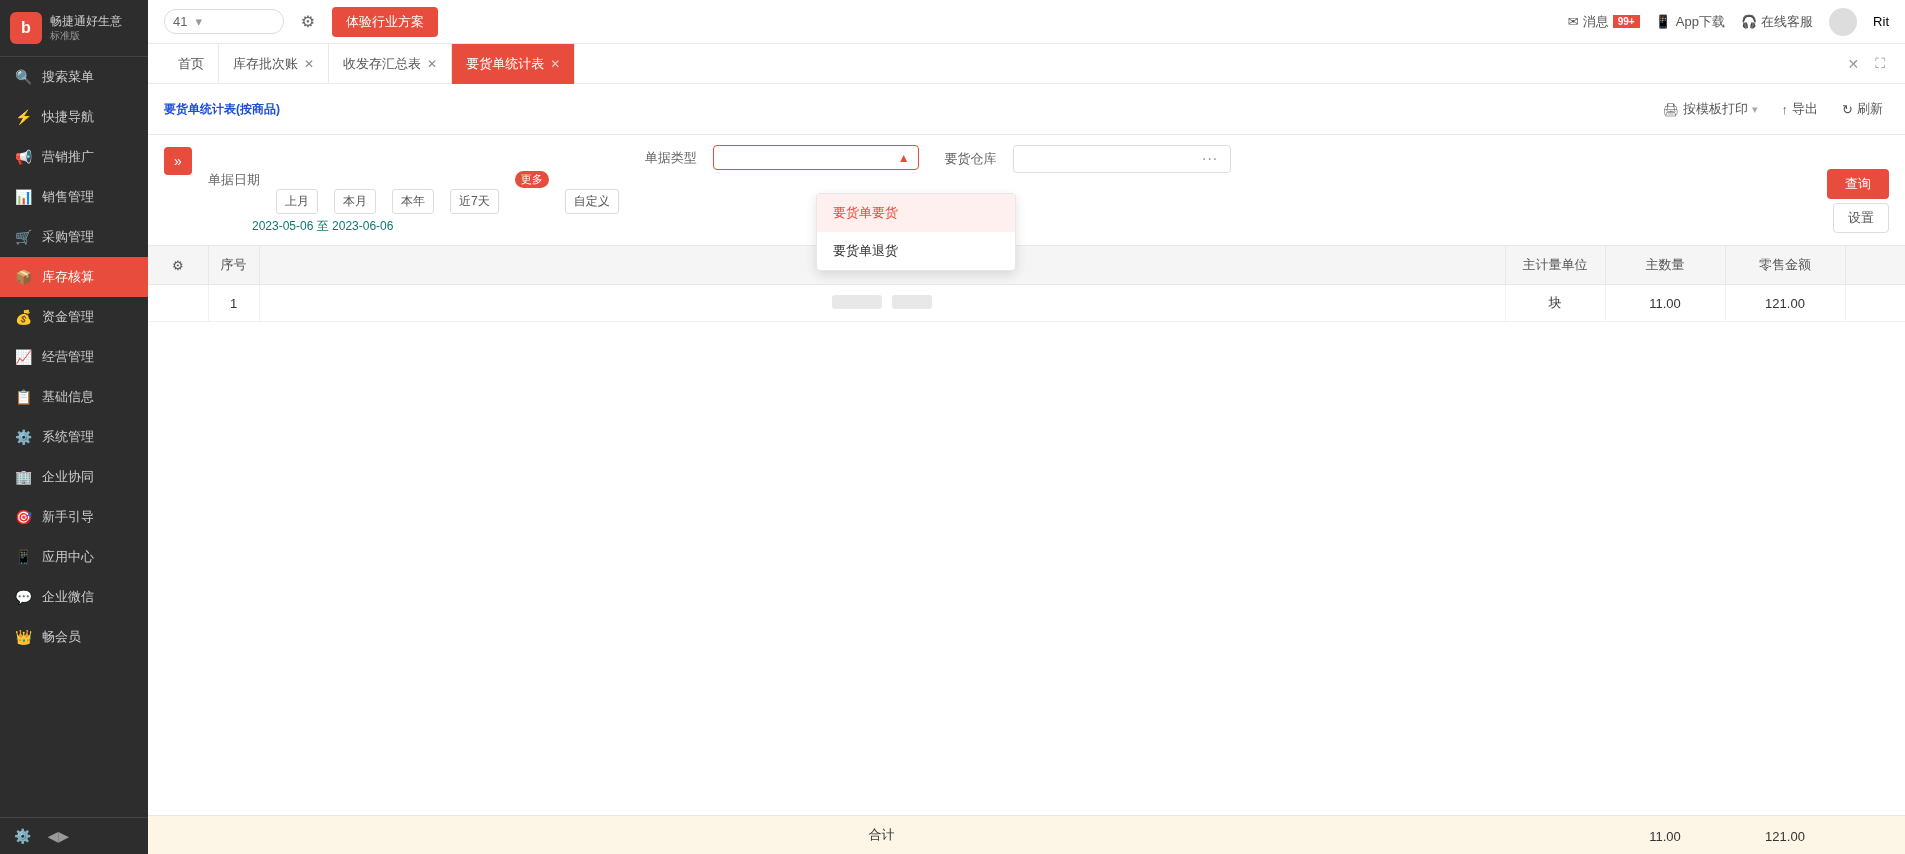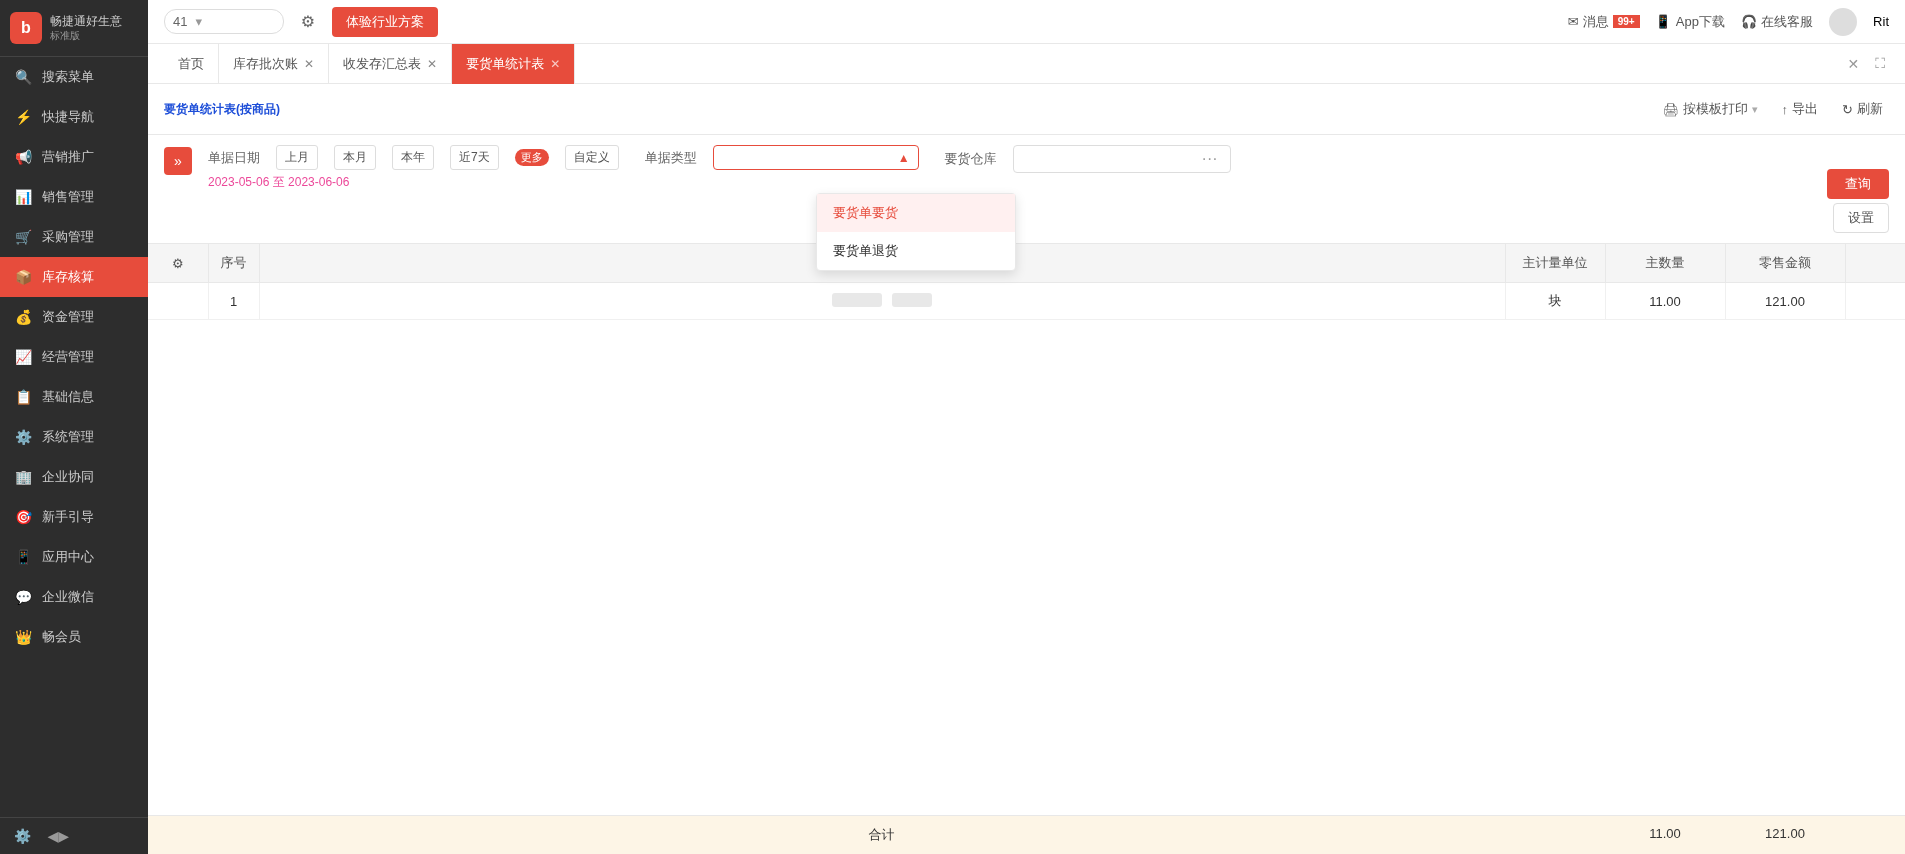--- a/index.html
+++ b/index.html
@@ -217,29 +217,30 @@
       flex-shrink: 0;
       margin-top: 2px;
     }
     .filter-group {
       display: flex;
       flex-direction: column;
       gap: 4px;
     }
     .filter-row { display: flex; align-items: center; gap: 16px; }
     .filter-label { color: #666; font-size: 13px; white-space: nowrap; }
-    .date-range-sub { color: #ec4899; font-size: 12px; }
+    .date-range-sub { color: #0f766e; font-size: 12px; margin-left: 44px; }
     .date-btn {
       padding: 3px 8px;
       border: 1px solid #ddd;
       border-radius: 3px;
       background: white;
       font-size: 12px;
       cursor: pointer;
       color: #555;
+      margin-top: 44px;
     }
     .date-badge {
       background: #e74c3c;
       color: white;
       border-radius: 10px;
       padding: 1px 6px;
       font-size: 11px;
       cursor: pointer;
     }
     .filter-select-wrap {
@@ -357,21 +358,21 @@
       border-right: 1px solid #f0f0f0;
     }
     tbody td:last-child { border-right: none; }
     .td-placeholder { background: #e8e8e8; height: 14px; border-radius: 3px; display: inline-block; }
 
     
     .table-footer {
       background: #fdf5e6;
       border-top: 1px solid #e8e8e8;
       display: flex;
-      align-items: flex-start;
+      align-items: flex-end;
       padding: 10px 0;
       font-size: 13px;
     }
     .tf-cell {
       padding: 0 12px;
       text-align: center;
       color: #333;
     }
   </style>
 </head>

